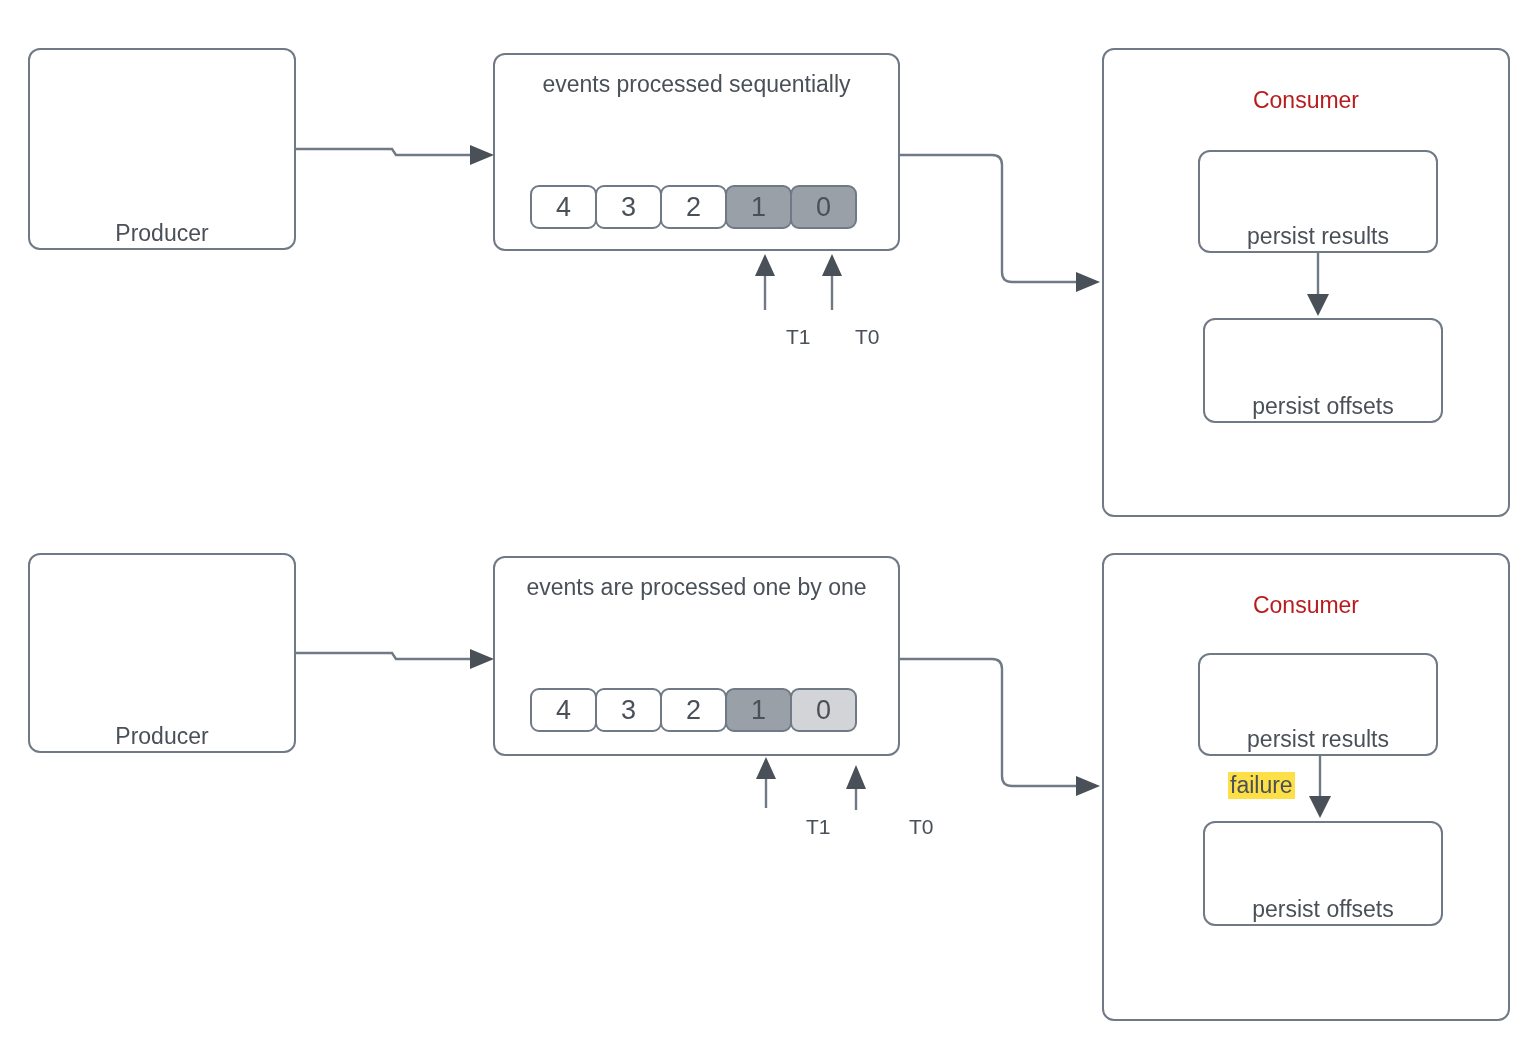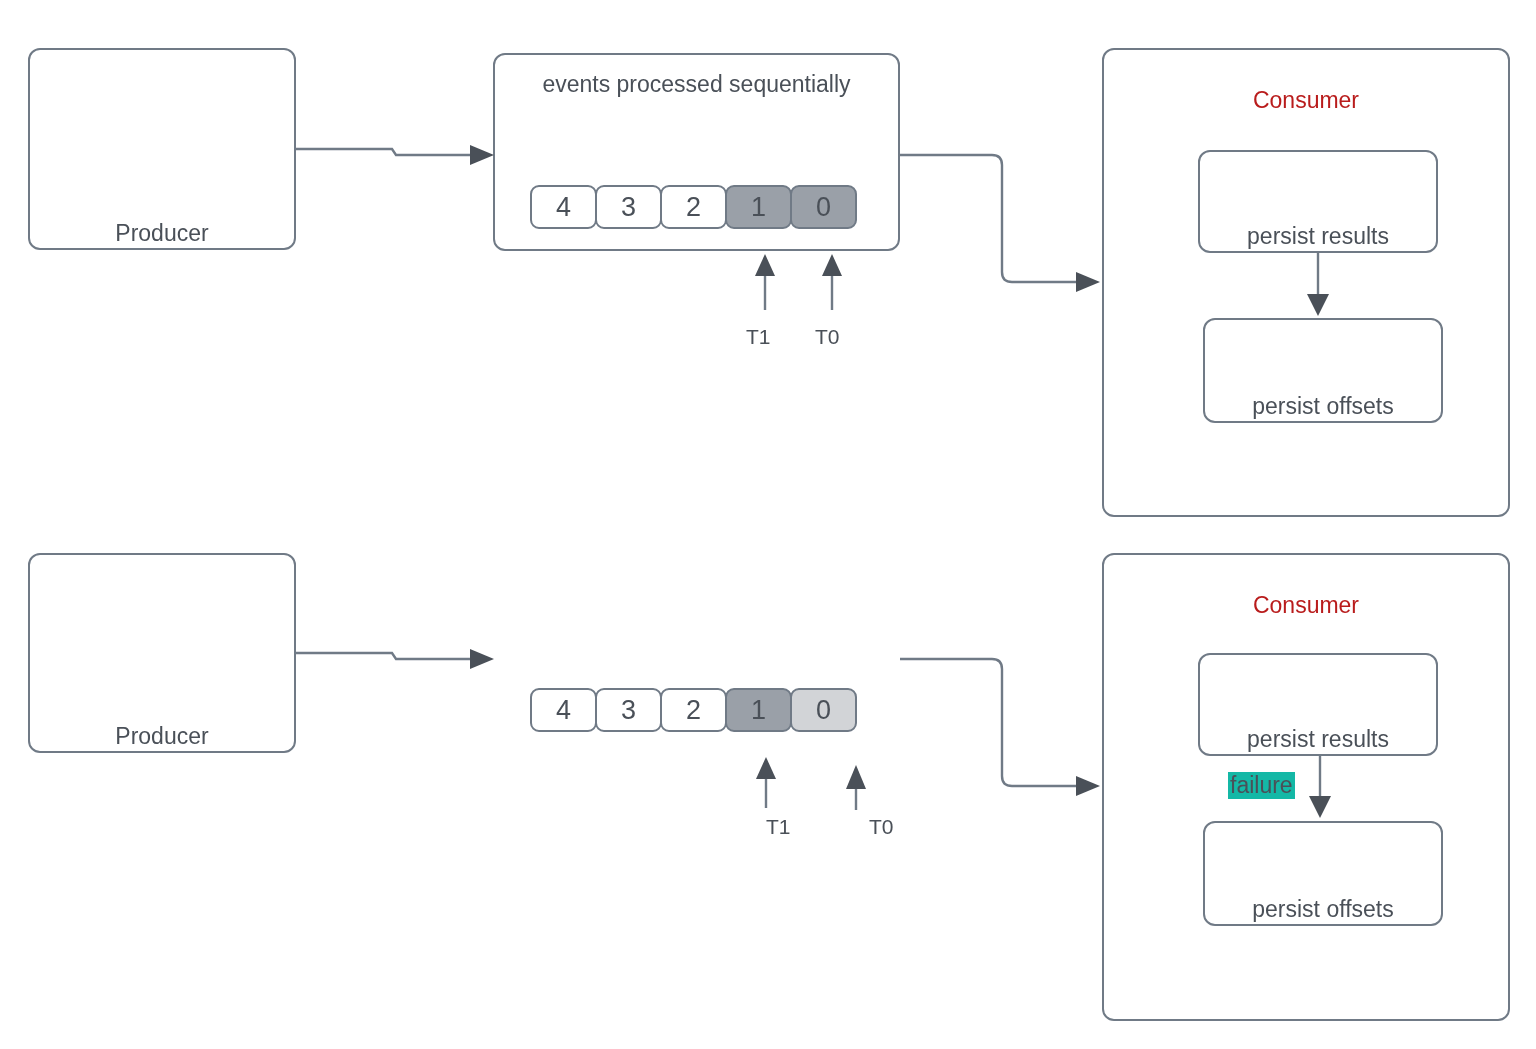--- a/index.html
+++ b/index.html
@@ -104,26 +104,27 @@
     stroke-width: 2.4;
   }
   .edge-head { fill: #4a5058; }
 
   
   .tick-label {
     position: absolute;
     font-size: 21px;
     color: #4a5058;
     white-space: nowrap;
+    margin-left: 40px;
   }
   .edge-label {
     position: absolute;
     font-size: 23px;
     color: #4a5058;
-    background: #14b8a6;
+    background: #fde047;
     white-space: nowrap;
     padding: 0 2px;
   }
 </style>
 </head>
 <body>
 
 <div class="canvas">
 
   <div class="node producer" style="left:28px; top:48px; width:268px; height:202px;">
@@ -154,20 +155,23 @@
   </div>
 
   <div class="node" style="left:1203px; top:318px; width:240px; height:105px;">
     <span>persist offsets</span>
   </div>
 
   <div class="node producer" style="left:28px; top:553px; width:268px; height:200px;">
     <span>Producer</span>
   </div>
 
+  <div class="node events" style="left:493px; top:556px; width:407px; height:200px;">
+    <span class="events-caption">events are processed one by one</span>
+  </div>
 
   <div class="cells" style="left:530px; top:688px;">
     <div class="cell">4</div>
     <div class="cell">3</div>
     <div class="cell">2</div>
     <div class="cell filled">1</div>
     <div class="cell faded">0</div>
   </div>
 
   <div class="tick-label" style="left:766px; top:815px;">T1</div>

